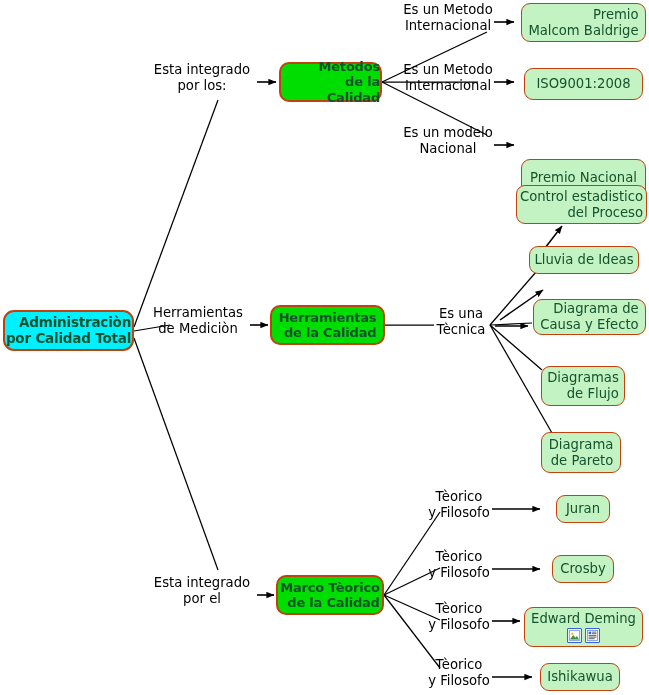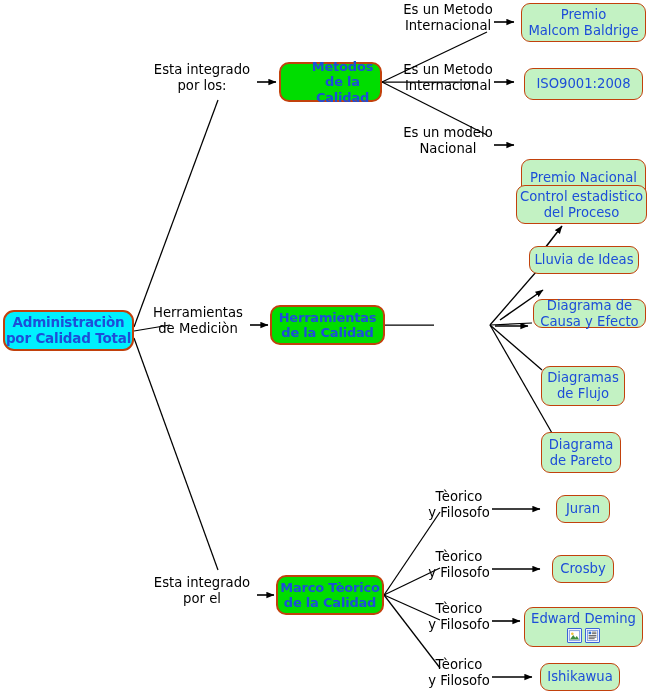--- a/index.html
+++ b/index.html
@@ -8,23 +8,23 @@
     font-family:"DejaVu Sans","Liberation Sans",sans-serif;
     width:649px;height:695px;position:relative;overflow:hidden;
     -webkit-font-smoothing:antialiased;
   }
   #canvas{position:absolute;left:0;top:0;width:649px;height:695px;}
   #edges{position:absolute;left:0;top:0;width:649px;height:695px;pointer-events:none;}
 
   .node{
     position:absolute;box-sizing:border-box;
     display:flex;align-items:center;justify-content:center;
-    text-align:center;border:3px solid #c2410c;
+    text-align:right;border:3px solid #c2410c;
     border-radius:9px;line-height:1.18;
-    white-space:pre-line;color:#1d4ed8;
+    white-space:pre-line;color:#14532d;
   }
   .node.root{
     background:#00f0ff;border-width:2px;border-radius:11px;
     font-weight:bold;font-size:13.5px;letter-spacing:-0.2px;
   }
   .node.branch{
     background:#00dd00;border-width:2px;border-radius:10px;
     font-weight:bold;font-size:13px;letter-spacing:-0.2px;
   }
   .node.leaf{
@@ -125,25 +125,27 @@
 Internacional</div>
   <div class="lbl" style="left:400px;top:125px;width:96px;">Es un modelo
 Nacional</div>
 
   <div class="node leaf" style="left:521px;top:3px;width:125px;height:39px;">Premio
 Malcom Baldrige</div>
   <div class="node leaf" style="left:524px;top:68px;width:119px;height:32px;">ISO9001:2008</div>
   <div class="node leaf" style="left:521px;top:119px;width:125px;height:54px;margin-top:40px;">Premio Nacional
 de Calidad</div>
 
+  <div class="lbl" style="left:430px;top:306px;width:62px;">Es una
+Tècnica</div>
 
   <div class="node leaf" style="left:516px;top:185px;width:131px;height:39px;">Control estadistico
 del Proceso</div>
   <div class="node leaf" style="left:529px;top:246px;width:110px;height:28px;">Lluvia de Ideas</div>
-  <div class="node leaf" style="left:533px;top:299px;width:113px;height:29px;">Diagrama de
+  <div class="node leaf" style="left:533px;top:299px;width:113px;height:36px;">Diagrama de
 Causa y Efecto</div>
   <div class="node leaf" style="left:541px;top:366px;width:84px;height:40px;">Diagramas
 de Flujo</div>
   <div class="node leaf" style="left:541px;top:432px;width:80px;height:41px;">Diagrama
 de Pareto</div>
 
   <div class="lbl" style="left:424px;top:489px;width:70px;">Tèorico
 y Filosofo</div>
   <div class="lbl" style="left:424px;top:549px;width:70px;">Tèorico
 y Filosofo</div>

